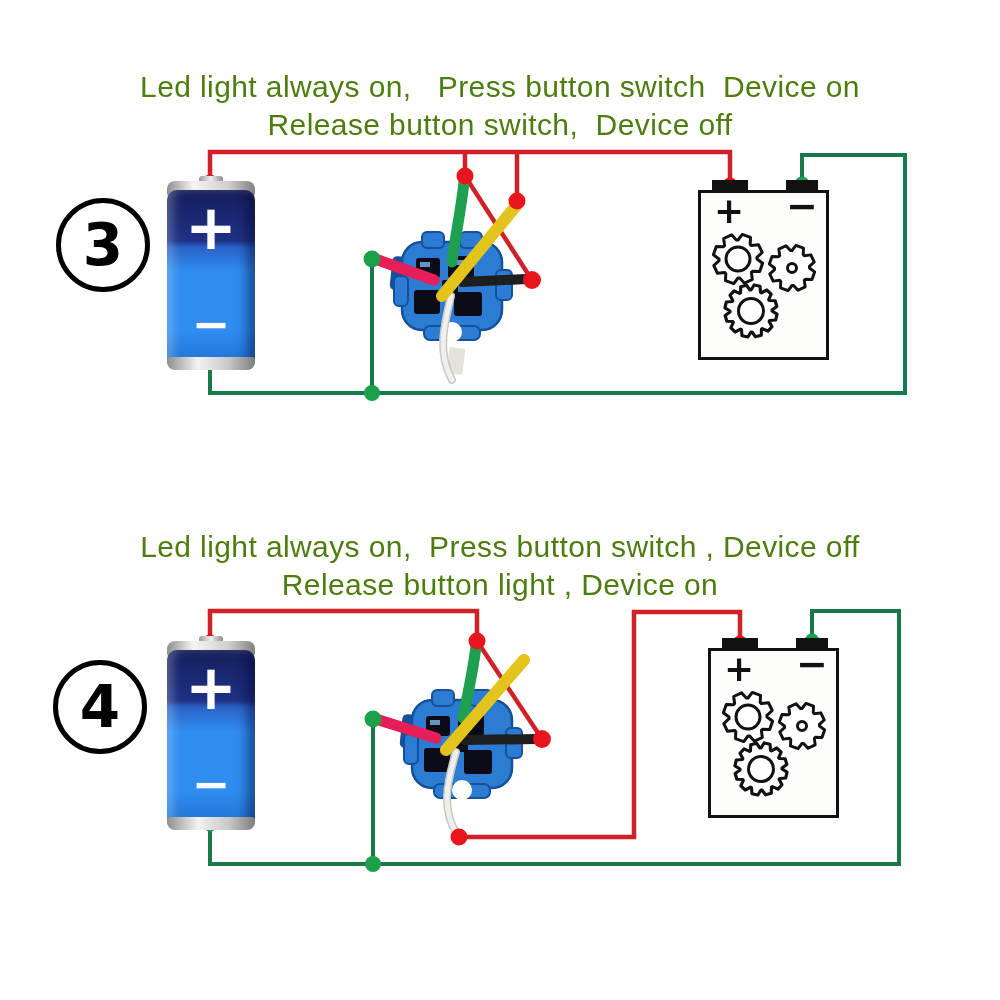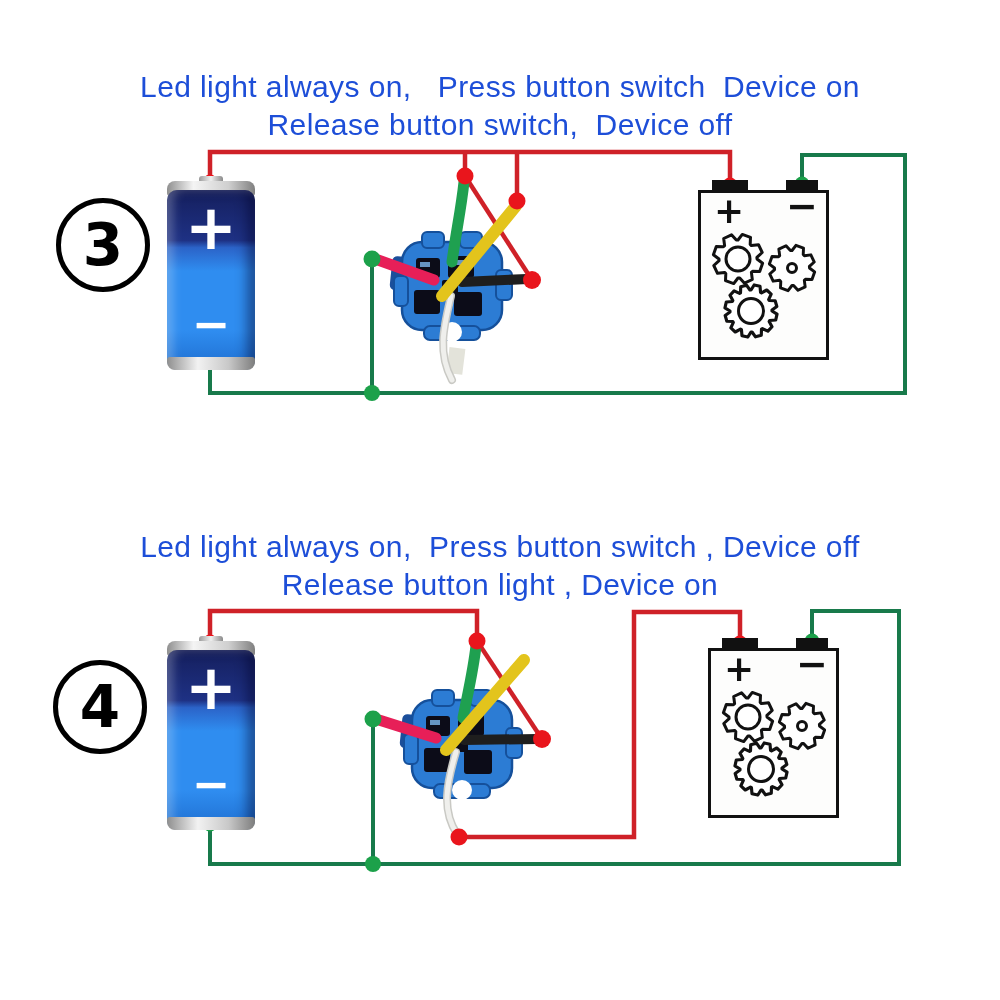--- a/index.html
+++ b/index.html
@@ -1,20 +1,20 @@
 <!DOCTYPE html>
 <html><head>
 <meta charset="utf-8">
 <style>
   html,body{margin:0;padding:0;background:#888;}
   .canvas{position:relative;width:1000px;height:1000px;background:#ffffff;overflow:hidden;
           font-family:"Liberation Sans",sans-serif;margin:0 auto;}
   .diagram{position:absolute;left:0;width:1000px;}
   .overlay{position:absolute;left:0;top:0;}
-  .caption{position:absolute;left:0;width:1000px;text-align:center;font-size:30px;color:#1d4ed8;
+  .caption{position:absolute;left:0;width:1000px;text-align:center;font-size:30px;color:#4d7c0f;
            white-space:pre;letter-spacing:.4px;}
   .badge{position:absolute;width:84px;height:84px;border:5px solid #000;border-radius:50%;
          display:flex;align-items:center;justify-content:center;
          font-family:"DejaVu Sans",sans-serif;font-weight:700;font-size:58px;color:#000;background:#fff;}
   
   .battery{position:absolute;width:88px;height:194px;}
   .bat-nub{position:absolute;left:32px;top:0;width:24px;height:10px;border-radius:3px;
            background:linear-gradient(90deg,#9a9a9a,#efefef,#8a8a8a);}
   .bat-cap-top{position:absolute;left:0;right:0;top:5px;height:15px;border-radius:8px 8px 3px 3px;
            background:linear-gradient(90deg,#8f8f8f,#f4f4f4 30%,#cfcfcf 70%,#808080);}

